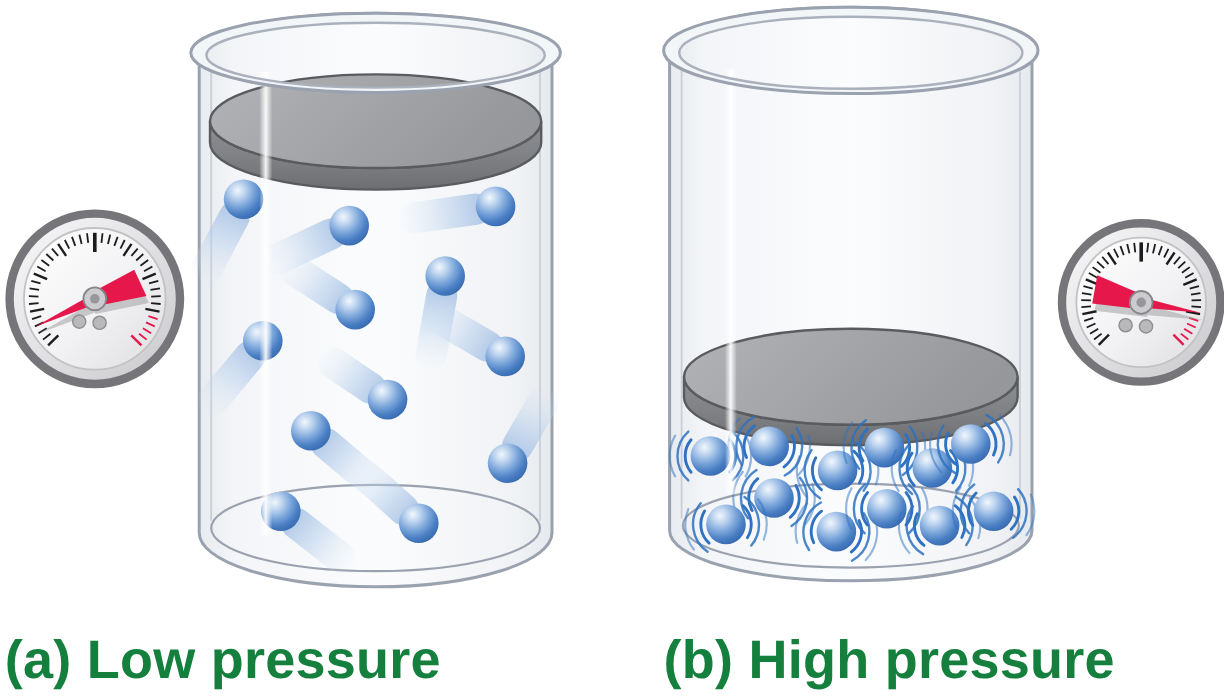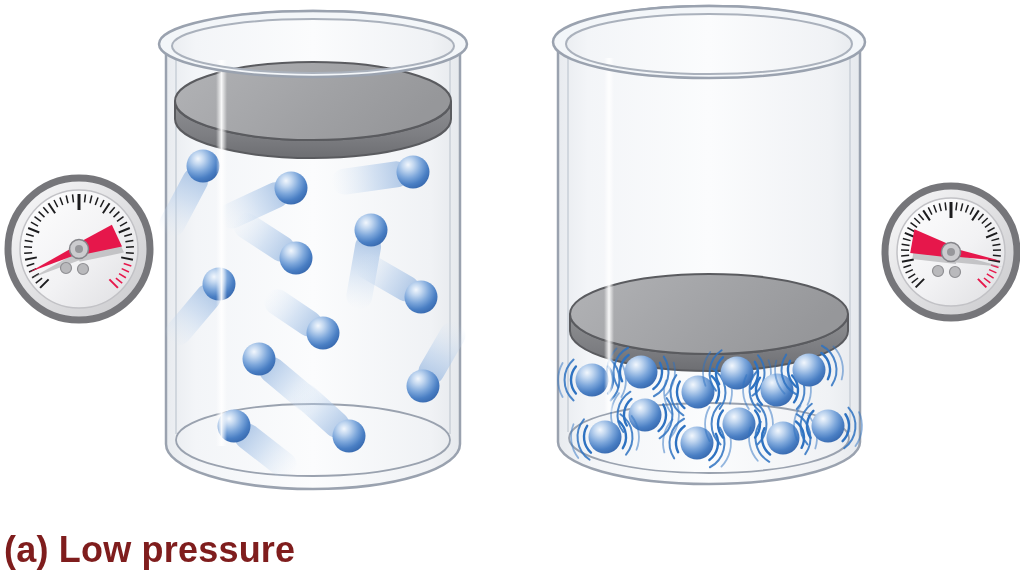--- a/index.html
+++ b/index.html
@@ -1,20 +1,20 @@
 <!DOCTYPE html>
 <html><head>
 <meta charset="utf-8">
 <style>
   html,body{margin:0;padding:0;background:#ffffff;}
   .figure{position:relative;width:1020px;height:580px;background:#ffffff;overflow:hidden;
           font-family:"Liberation Sans", sans-serif;}
   .scene{position:absolute;left:0;top:0;}
-  .caption{position:absolute;top:529px;font-weight:700;font-size:36px;line-height:42px;
-           color:#7f1d1d;letter-spacing:0.2px;white-space:nowrap;}
+  .caption{position:absolute;top:529px;font-weight:700;font-size:45px;line-height:42px;
+           color:#15803d;letter-spacing:0.2px;white-space:nowrap;}
   .caption.a{left:4px;}
   .caption.b{left:553px;}
 </style>
 </head>
 <body>
 
 <div class="figure">
   <svg class="scene" width="1020" height="580" viewBox="0 0 1020 580">
     <defs>
       <linearGradient id="glass" x1="0" y1="0" x2="1" y2="0">
@@ -337,13 +337,14 @@
           <polygon points="50,0 -2,-4.5 -2,4.5" fill="#e6174b"></polygon>
           <polygon points="4,-5.5 -40,-16 -40,8 4,5.5" fill="#e6174b"></polygon>
         </g>
         <circle cx="951" cy="252" r="9.5" fill="#cccccf" stroke="#85858a" stroke-width="1.5"></circle>
         <circle cx="951" cy="252" r="4" fill="#97979b"></circle>
         <circle cx="938" cy="271" r="5.5" fill="#b9b9bc" stroke="#8f8f93" stroke-width="1.2"></circle>
         <circle cx="955" cy="272" r="5.5" fill="#b9b9bc" stroke="#8f8f93" stroke-width="1.2"></circle>
       </g>
   </svg>
   <div class="caption a">(a) Low pressure</div>
+  <div class="caption b">(b) High pressure</div>
 </div>
 
 </body></html>

